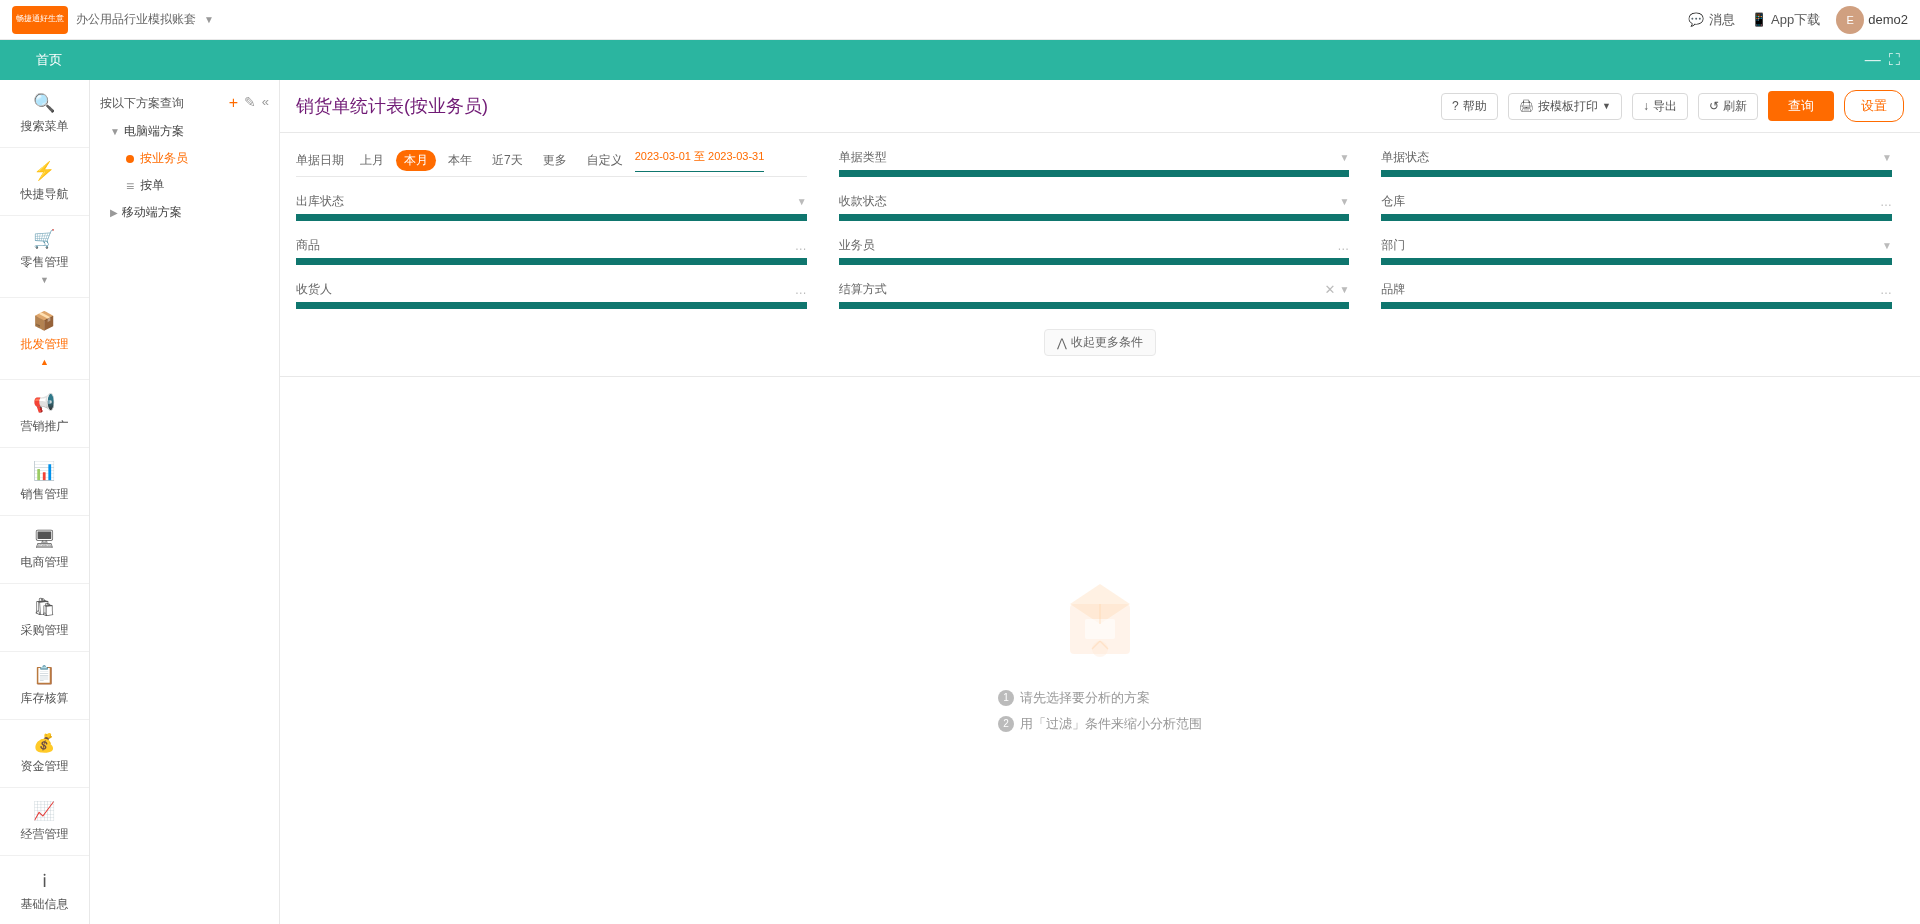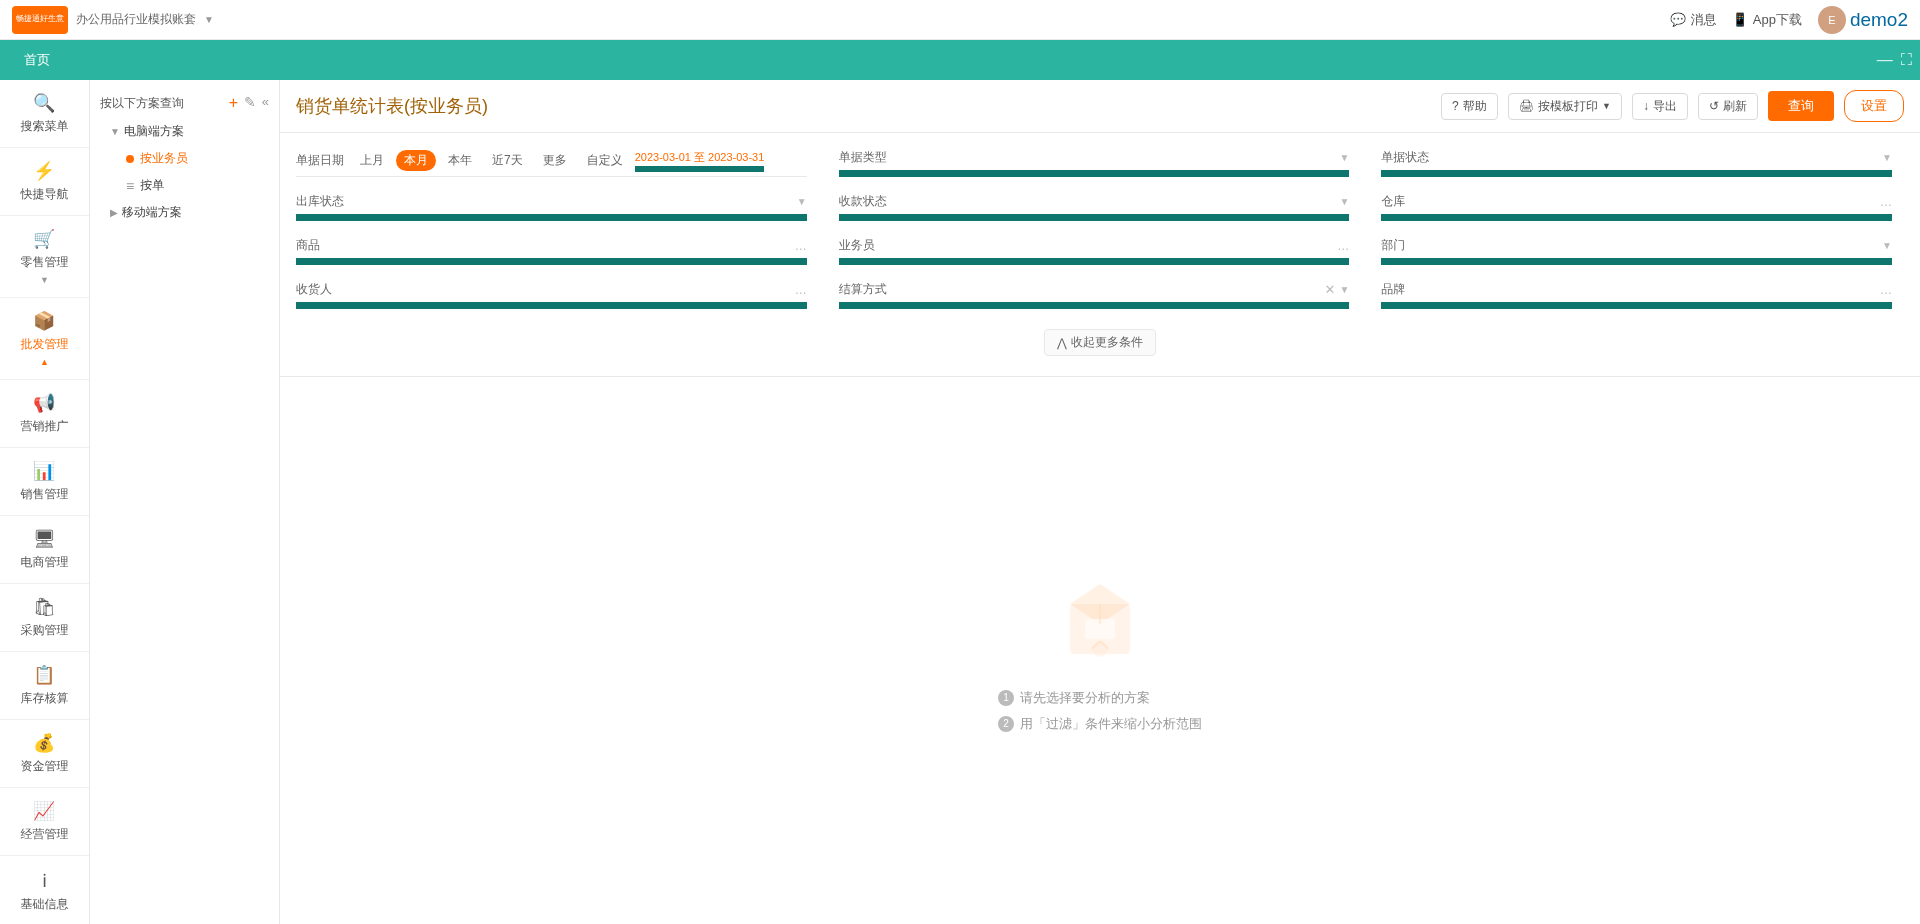--- a/index.html
+++ b/index.html
@@ -18,21 +18,21 @@
       align-items: center; justify-content: center; color: white; font-size: 9px; line-height: 1.2;
     }
     .topbar-title { color: #666; font-size: 12px; }
     .topbar-right { display: flex; align-items: center; gap: 16px; color: #555; font-size: 13px; }
     .topbar-right-item { display: flex; align-items: center; gap: 4px; cursor: pointer; }
     .avatar { width: 28px; height: 28px; border-radius: 50%; background: #d0a080; display: flex; align-items: center; justify-content: center; color: white; font-size: 11px; overflow: hidden; }
 
     
     .tabbar {
       display: flex; align-items: center; background: #2bb5a0;
-      height: 40px; padding: 0 8px; flex-shrink: 0;
+      height: 40px; padding: 0 20px; flex-shrink: 0;
     }
     .tab {
       display: flex; align-items: center; gap: 6px;
       padding: 6px 16px; border-radius: 4px 4px 0 0;
       color: rgba(255,255,255,0.85); font-size: 13px; cursor: pointer;
       height: 36px;
     }
     .tab.active { background: #fff; color: #333; }
     .tab-home { background: transparent; color: white; font-weight: 500; }
     .tab-close { cursor: pointer; color: #999; font-size: 14px; margin-left: 4px; }
@@ -81,21 +81,21 @@
     }
 
     
     .right-panel { flex: 1; display: flex; flex-direction: column; overflow: hidden; background: #f5f5f5; }
 
     
     .page-header {
       display: flex; align-items: center; justify-content: space-between;
       padding: 10px 16px; background: #fff; border-bottom: 1px solid #e8e8e8; flex-shrink: 0;
     }
-    .page-title { font-size: 18px; font-weight: 500; color: #a16207; }
+    .page-title { font-size: 18px; font-weight: 500; color: #701a75; }
     .page-header-actions { display: flex; align-items: center; gap: 10px; }
     .action-btn {
       display: flex; align-items: center; gap: 4px;
       padding: 4px 10px; border: 1px solid #d9d9d9; border-radius: 4px;
       background: #fff; color: #555; cursor: pointer; font-size: 12px;
     }
     .btn-primary {
       background: #ff6b00; color: white; border: none;
       padding: 6px 20px; border-radius: 4px; cursor: pointer; font-size: 13px;
     }
@@ -122,21 +122,21 @@
     .filter-dropdown { color: #bbb; font-size: 10px; cursor: pointer; }
     .filter-x { color: #bbb; cursor: pointer; margin-right: 4px; }
 
     
     .date-filter { display: flex; align-items: center; gap: 4px; flex-shrink: 0; }
     .date-tag {
       padding: 2px 8px; border-radius: 3px; font-size: 12px;
       cursor: pointer; color: #666;
     }
     .date-tag.active { background: #ff6b00; color: white; border-radius: 12px; }
-    .date-range { color: #ff6b00; font-size: 11px; border-bottom: 6px solid #0f766e; padding-bottom: 1px; }
+    .date-range { color: #ff6b00; font-size: 11px; border-bottom: 1px solid #0f766e; padding-bottom: 7px; }
 
     
     .collapse-row {
       display: flex; justify-content: center; padding: 8px;
       background: #fff;
     }
     .collapse-btn {
       display: flex; align-items: center; gap: 4px;
       color: #666; font-size: 12px; cursor: pointer; padding: 4px 12px;
       border: 1px solid #e8e8e8; border-radius: 4px; background: #fafafa;
@@ -178,21 +178,21 @@
       <span>消息</span>
     </div>
     <div class="topbar-right-item">
       <span>📱</span>
       <span>App下载</span>
     </div>
     <div class="topbar-right-item">
       <div class="avatar">
         <span style="font-size:11px;color:white;">E</span>
       </div>
-      <span style="font-size:19px;color:#0369a1;">demo2</span>
+      <span style="font-size:13px;color:#404040;">demo2</span>
     </div>
   </div>
 </div>
 
 <div class="tabbar">
   <div class="tab tab-home">
     <span>首页</span>
   </div>
   <div class="tabbar-right">
     <span class="tabbar-icon-btn">—</span>

